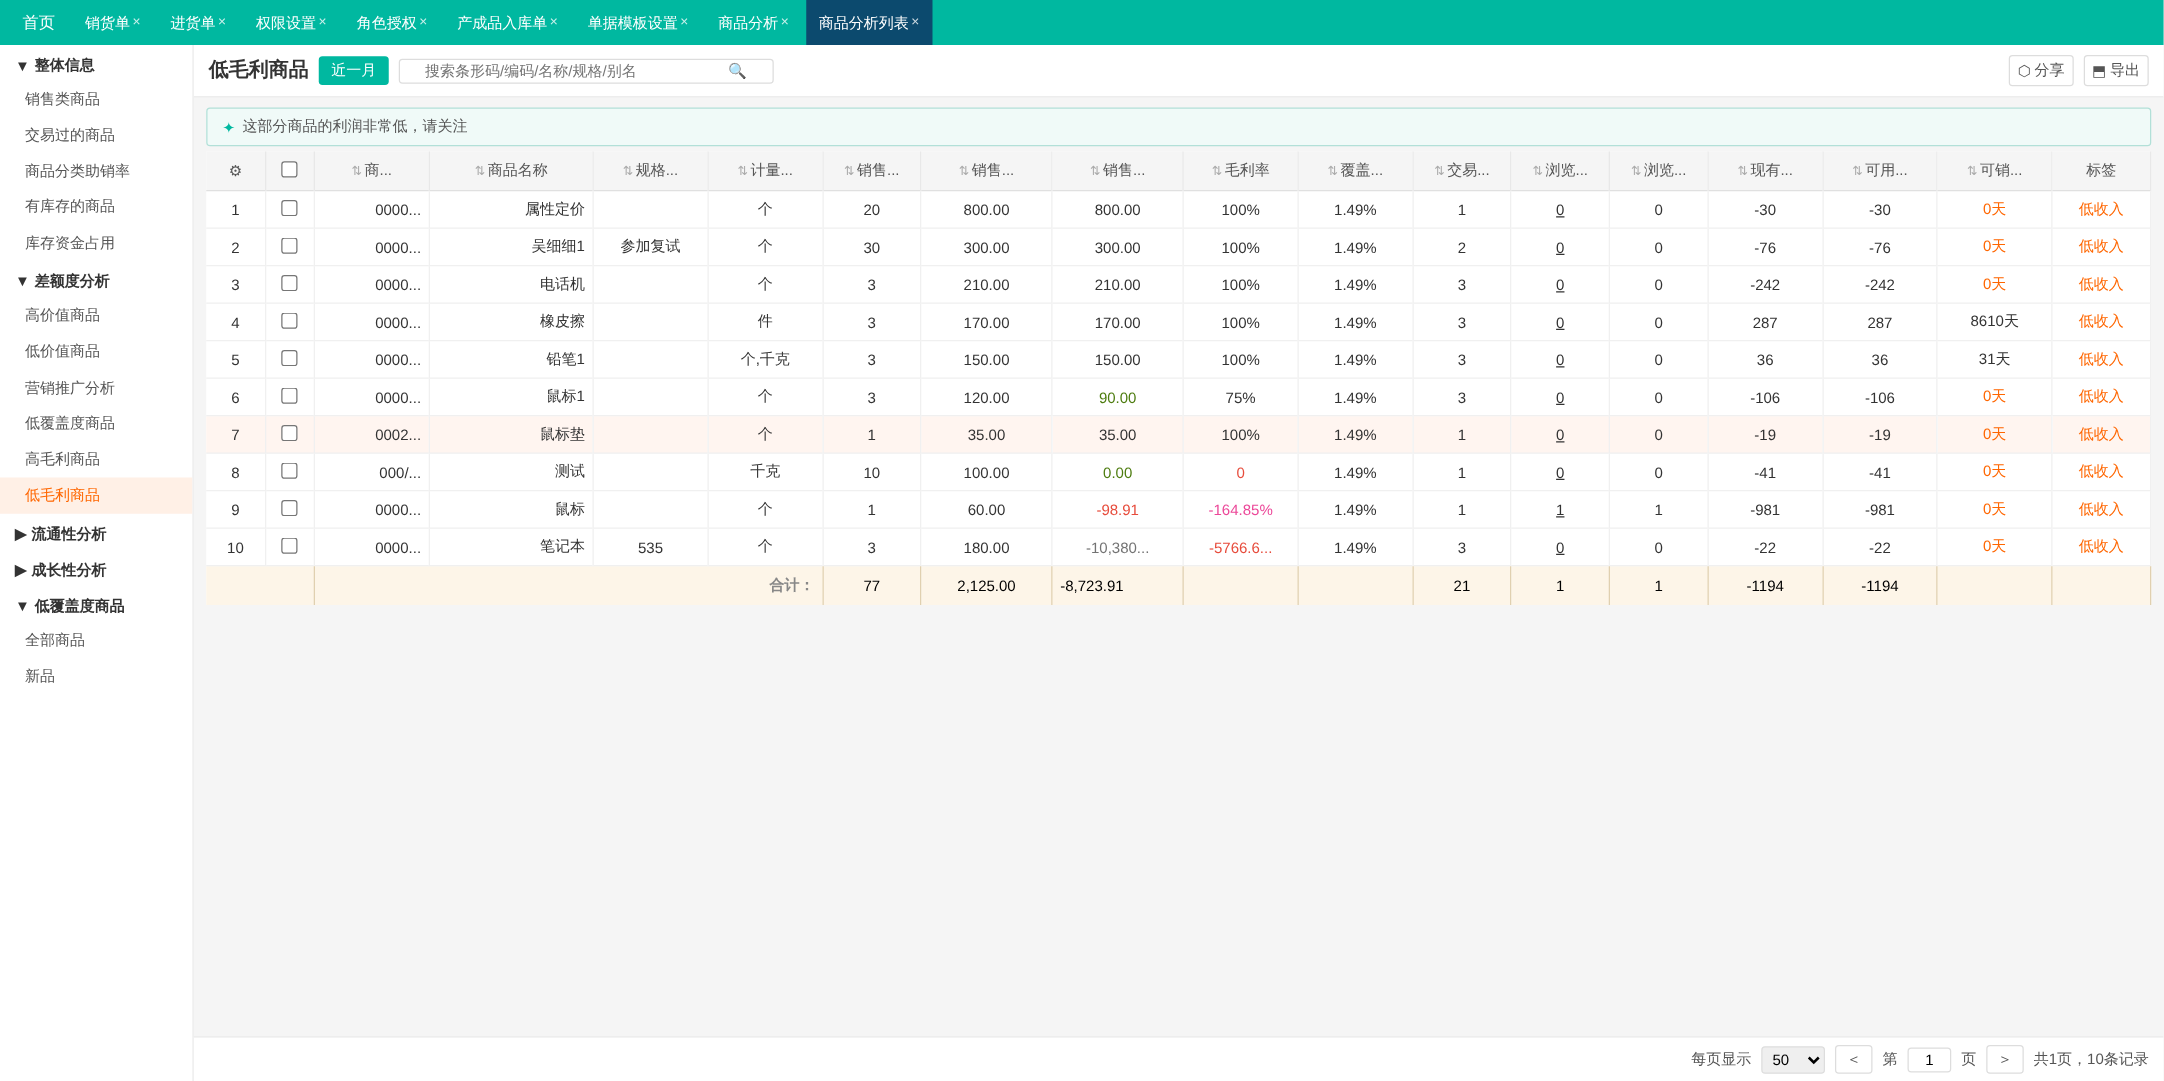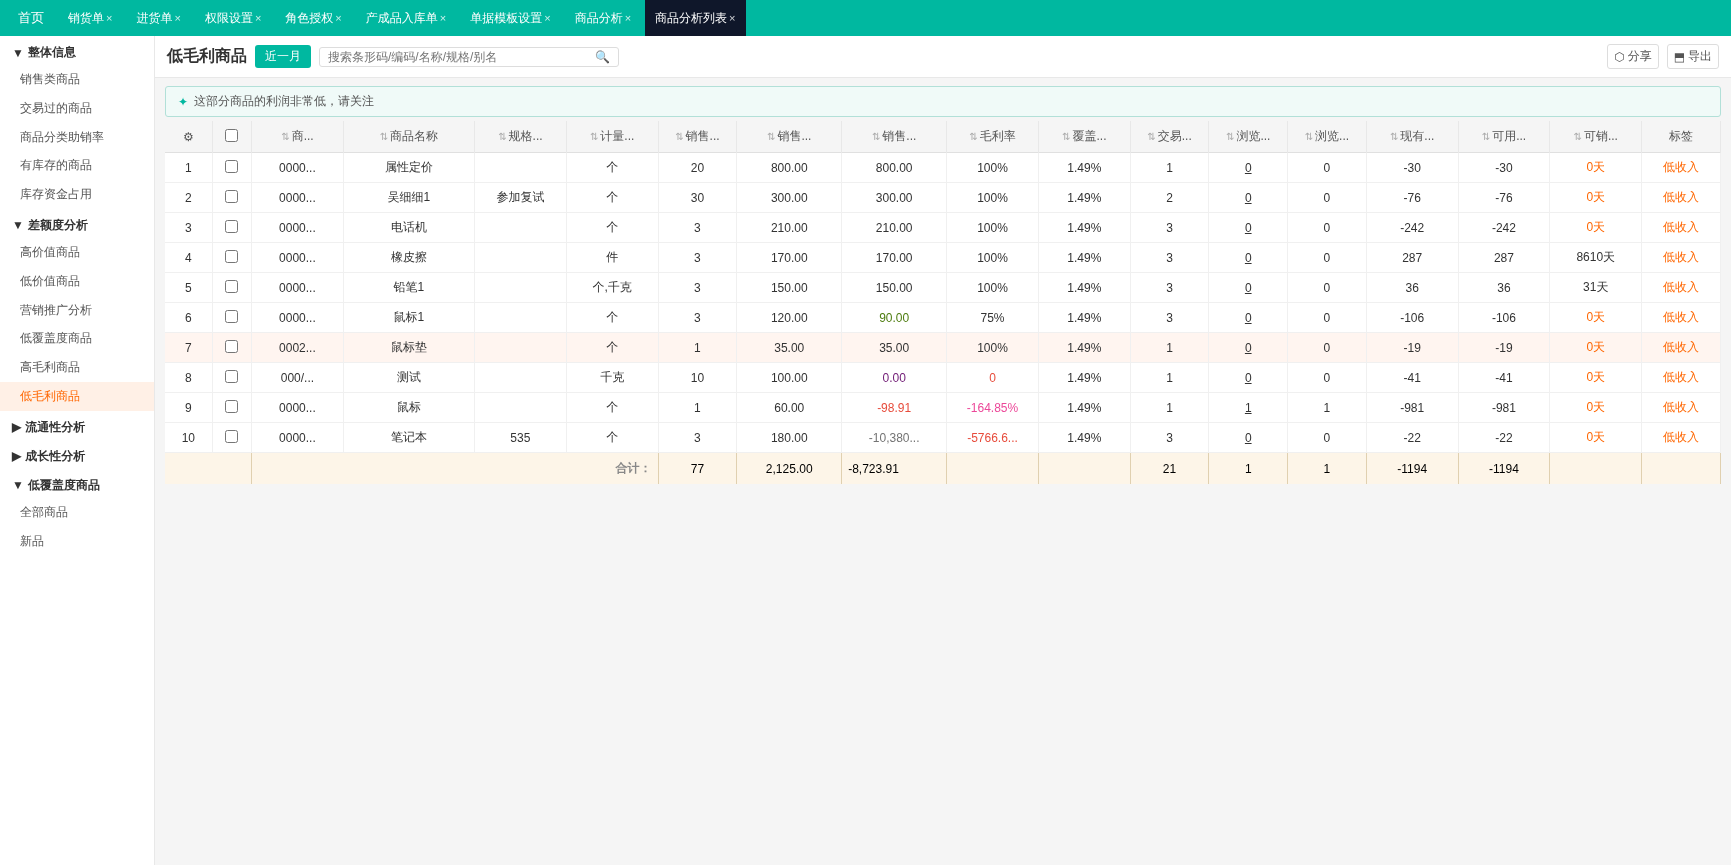--- a/index.html
+++ b/index.html
@@ -17,21 +17,21 @@
     .top-nav .nav-item {
       color: #fff;
       padding: 0 10px;
       height: 36px;
       display: flex;
       align-items: center;
       cursor: pointer;
       white-space: nowrap;
       font-size: 13px;
     }
-    .top-nav .nav-item.active { background: #0f172a; }
+    .top-nav .nav-item.active { background: #0c4a6e; }
     .nav-close { margin-left: 2px; font-size: 11px; opacity: 0.8; }
 
     
     .main-layout {
       display: flex;
       height: calc(865px - 36px);
     }
 
     
     .sidebar {
@@ -88,21 +88,21 @@
       border-radius: 3px;
       padding: 3px 10px;
       cursor: pointer;
       font-size: 12px;
     }
     .search-box {
       display: flex;
       align-items: center;
       border: 1px solid #ddd;
       border-radius: 3px;
-      padding: 2px 8px;
+      padding: 2px 20px;
       background: #fff;
       flex: 1;
       max-width: 300px;
     }
     .search-box input {
       border: none;
       outline: none;
       font-size: 12px;
       color: #999;
       width: 100%;
@@ -176,21 +176,21 @@
     tbody tr.highlighted { background: #fff5f0; }
     tbody td {
       padding: 6px 6px;
       text-align: center;
       color: #333;
       border-right: 1px solid #f0f0f0;
       white-space: nowrap;
       overflow: hidden;
       text-overflow: ellipsis;
     }
-    tbody td.left { text-align: center; margin-left: 18px; }
+    tbody td.left { text-align: right; margin-left: 18px; }
     .underline { text-decoration: underline; cursor: pointer; color: #333; }
 
     
     .pagination-bar {
       display: flex;
       align-items: center;
       justify-content: flex-end;
       padding: 6px 12px;
       background: #fff;
       border-top: 1px solid #e8e8e8;
@@ -585,21 +585,21 @@
   </tr>
             <tr>
     <td>8</td>
     <td><input type="checkbox" style=""></td>
     <td class="left">000/...</td>
     <td class="left">测试</td>
     <td></td>
     <td>千克</td>
     <td>10</td>
     <td>100.00</td>
-    <td style="color:#701a75">0.00</td>
+    <td style="color:#4d7c0f">0.00</td>
     <td style="color:#e74c3c">0</td>
     <td>1.49%</td>
     <td>1</td>
     <td><span class="underline">0</span></td>
     <td>0</td>
     <td>-41</td>
     <td>-41</td>
     <td style="color:#ff6600">0天</td>
     <td style="color:#ff6600">低收入</td>
   </tr>
@@ -660,14 +660,28 @@
             <td style="text-align:center;">1</td>
             <td style="text-align:center;">-1194</td>
             <td style="text-align:center;">-1194</td>
             <td></td>
             <td></td>
           </tr>
         </tfoot>
       </table>
     </div>
 
+    <div class="pagination-bar">
+      <span>每页显示</span>
+      <select class="page-size-select">
+        <option>50</option>
+        <option>100</option>
+        <option>200</option>
+      </select>
+      <button class="page-nav-btn">＜</button>
+      <span>第</span>
+      <input type="text" class="page-input" value="1" style="">
+      <span>页</span>
+      <button class="page-nav-btn">＞</button>
+      <span>共1页，10条记录</span>
+    </div>
   </div>
 </div>
 
 </body></html>

